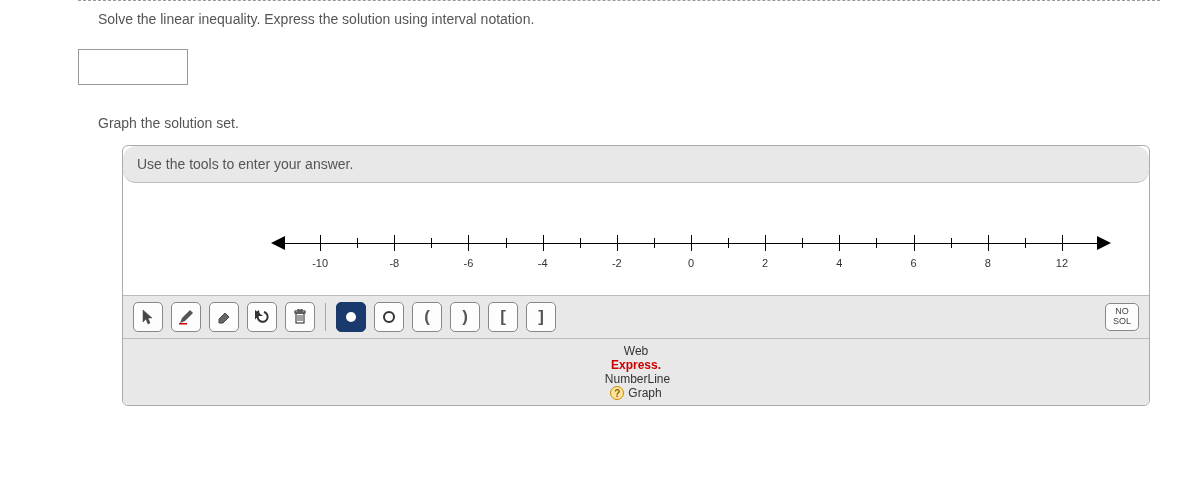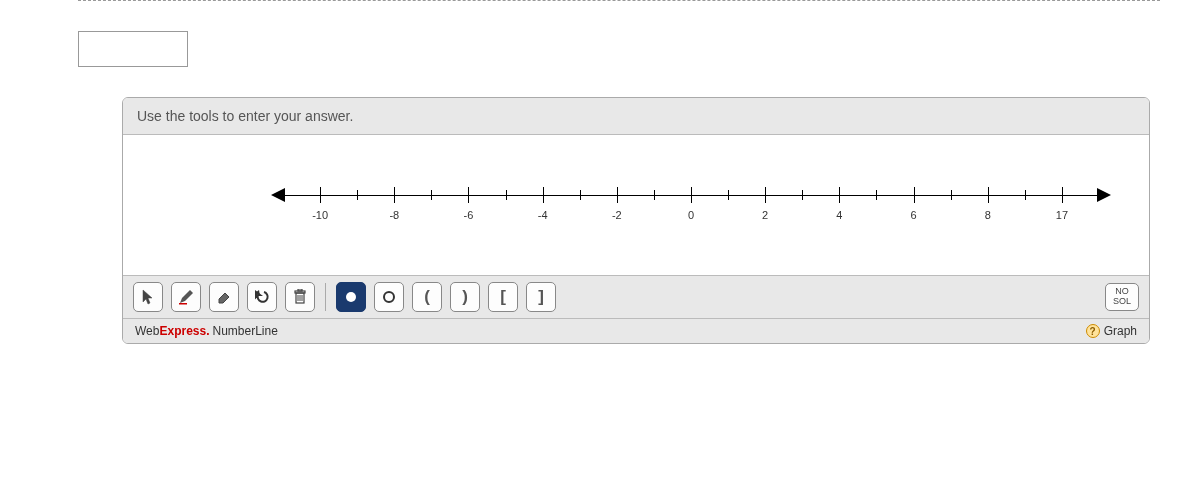--- a/index.html
+++ b/index.html
@@ -45,23 +45,24 @@
     border: 1px solid #aaa;
     border-radius: 6px;
     background: #fff;
     overflow: hidden;
   }
   .widget-header {
     background: #e8e8e8;
     padding: 10px 14px;
     border-bottom: 1px solid #bbb;
     color: #555;
+    border-radius: 13px;
   }
   .canvas {
-    height: 140px;
+    height: 112px;
     position: relative;
   }
   .nl {
     position: absolute;
     left: 160px;
     right: 50px;
     top: 60px;
   }
   .axis {
     position: absolute;
@@ -140,20 +141,21 @@
     cursor: pointer;
     color: #444;
   }
   .footer {
     border-top: 1px solid #bbb;
     background: #e8e8e8;
     padding: 5px 12px;
     display: flex;
     align-items: center;
     font-size: 12px;
+    flex-direction: column;
   }
   .brand-web { color: #333; }
   .brand-assign { color: #c00; font-weight: bold; }
   .brand-nl { color: #333; margin-left: 3px; }
   .help {
     display: flex;
     align-items: center;
     gap: 4px;
     color: #333;
     font-size: 12px;
@@ -175,21 +177,23 @@
     font-family: Arial, sans-serif;
     font-size: 17px;
     font-weight: bold;
     color: #555;
   }
 </style>
 </head>
 <body>
 
 <div class="container">
+  <div class="prompt">Solve the linear inequality. Express the solution using interval notation.</div>
   <div class="answer-box"></div>
+  <div class="sub-prompt">Graph the solution set.</div>
 
   <div class="widget-wrap">
     <div class="widget">
       <div class="widget-header">Use the tools to enter your answer.</div>
 
       <div class="canvas">
         <div class="nl" id="numberline">
           <div class="axis"></div>
           <div class="arrow-left"></div>
           <div class="arrow-right"></div>
@@ -218,21 +222,21 @@
             <div class="tick" style="left: 556.364px;"></div>
             <div class="tick-label" style="left: 556.364px;">4</div>
             <div class="tick minor" style="left: 593.455px;"></div>
             <div class="tick" style="left: 630.545px;"></div>
             <div class="tick-label" style="left: 630.545px;">6</div>
             <div class="tick minor" style="left: 667.636px;"></div>
             <div class="tick" style="left: 704.727px;"></div>
             <div class="tick-label" style="left: 704.727px;">8</div>
             <div class="tick minor" style="left: 741.818px;"></div>
             <div class="tick" style="left: 778.909px;"></div>
-            <div class="tick-label" style="left: 778.909px;">17</div>
+            <div class="tick-label" style="left: 778.909px;">12</div>
             <div class="tick minor" style="left: 816px;"></div>
           </div>
       </div>
 
       <div class="toolbar">
         <div class="tool">
           <svg width="14" height="16" viewBox="0 0 14 16">
               <path d="M2 1 L2 13 L5 10 L7 15 L9 14 L7 9 L11 9 Z" fill="#444" stroke="#444" stroke-width="0.5"></path>
             </svg>
         </div>

